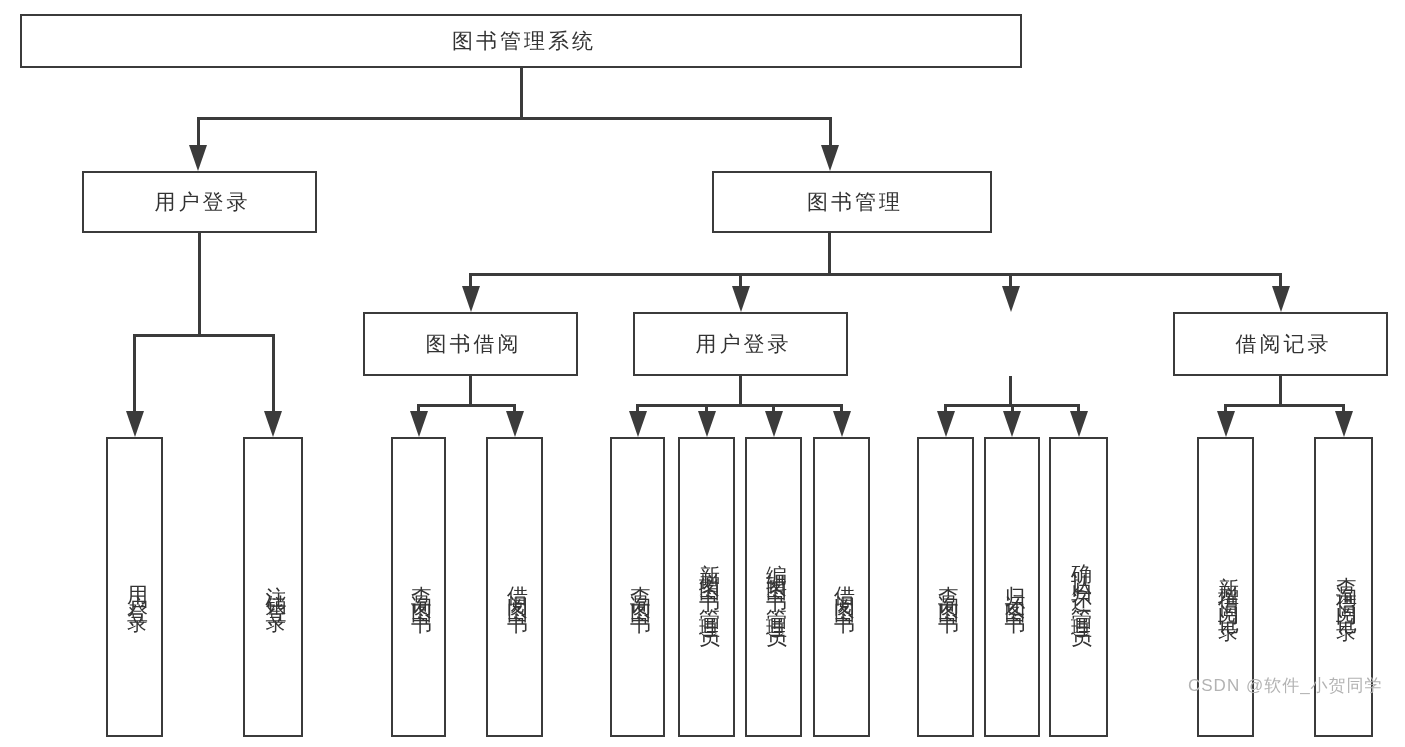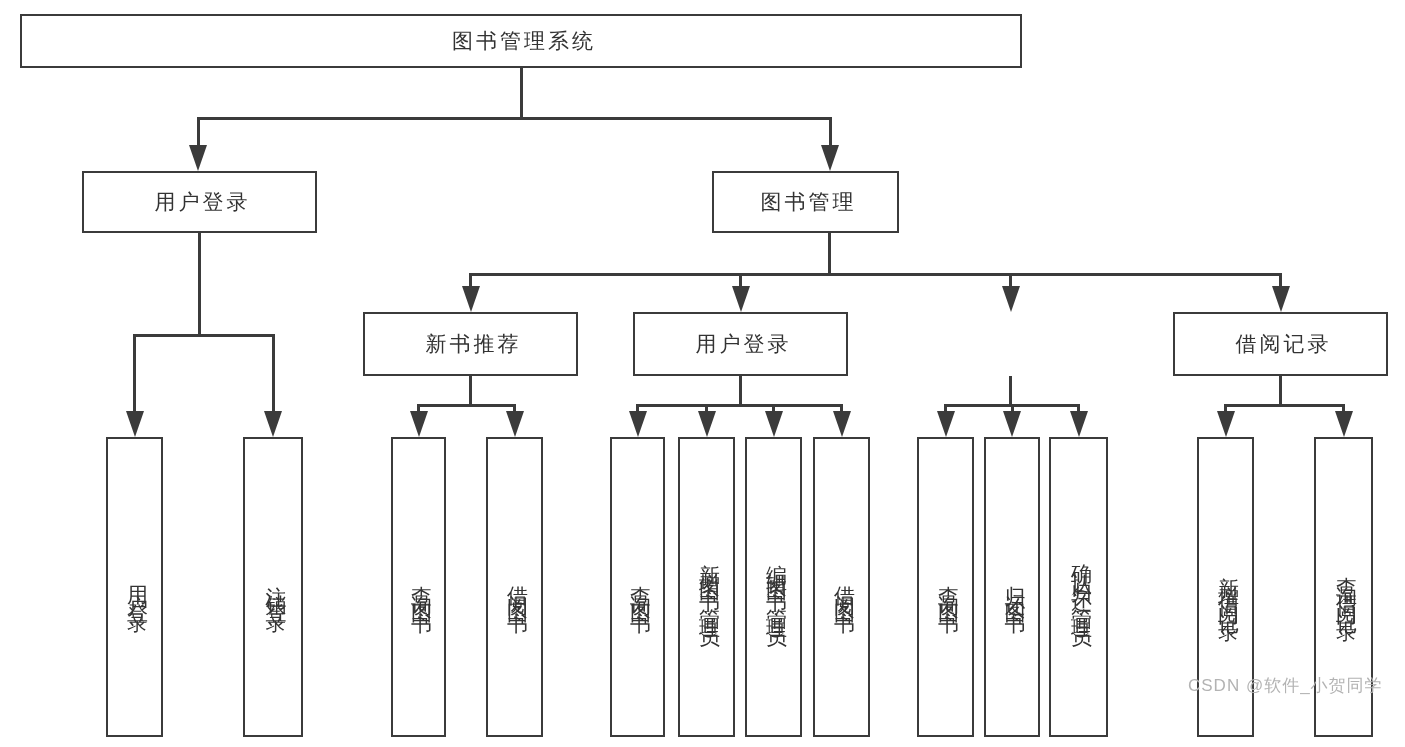--- a/index.html
+++ b/index.html
@@ -132,26 +132,26 @@
   <div class="ar" style="left:1217px;top:411px"></div>
   <div class="ar" style="left:1335px;top:411px"></div>
 
   <div class="node" style="left:20px;top:14px;width:1002px;height:54px">
     <span class="h-text">图书管理系统</span>
   </div>
 
   <div class="node" style="left:82px;top:171px;width:235px;height:62px">
     <span class="h-text">用户登录</span>
   </div>
-  <div class="node" style="left:712px;top:171px;width:187px;height:62px">
+  <div class="node" style="left:712px;top:171px;width:280px;height:62px">
     <span class="h-text">图书管理</span>
   </div>
 
   <div class="node" style="left:363px;top:312px;width:215px;height:64px">
-    <span class="h-text">新书推荐</span>
+    <span class="h-text">图书借阅</span>
   </div>
   <div class="node" style="left:633px;top:312px;width:215px;height:64px">
     <span class="h-text">用户登录</span>
   </div>
   <div class="node" style="left:1173px;top:312px;width:215px;height:64px">
     <span class="h-text">借阅记录</span>
   </div>
 
   <div class="node" style="left:106px;top:437px;width:57px;height:300px">
     <span class="v-text">用户登录</span>

